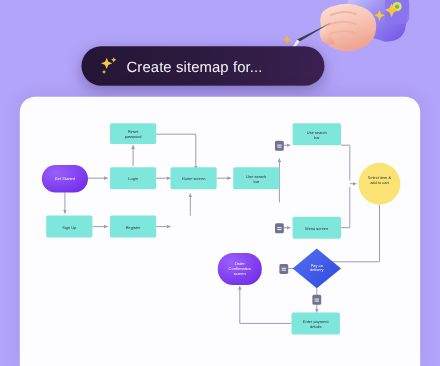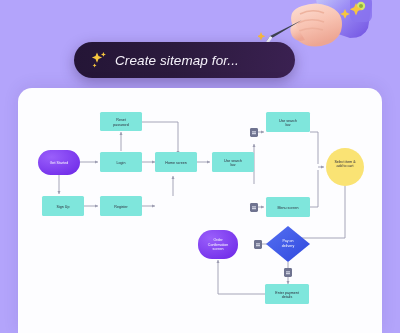--- a/index.html
+++ b/index.html
@@ -19,21 +19,20 @@
 
   
   .pill{
     position:absolute;left:74px;top:42px;width:221px;height:36px;
     border-radius:18px;
     background:linear-gradient(100deg,#241536 0%,#2b1a3d 45%,#3b2152 100%);
     box-shadow:0 4px 14px rgba(40,20,70,.35);
     display:flex;align-items:center;
     box-sizing:border-box;padding:0 14px 0 16px;
     overflow:hidden;
-    font-style:italic;
   }
   .pill .spark-left{width:18px;height:18px;flex:0 0 18px;margin-right:7px;}
   .pill-label{
     color:#f6f2fb;font-size:13.5px;letter-spacing:.1px;white-space:nowrap;
   }
   .spark-tr{position:absolute;right:34px;top:2px;width:30px;height:22px;}
 
   
   .card{
     position:absolute;left:18px;top:88px;width:364px;height:245px;

